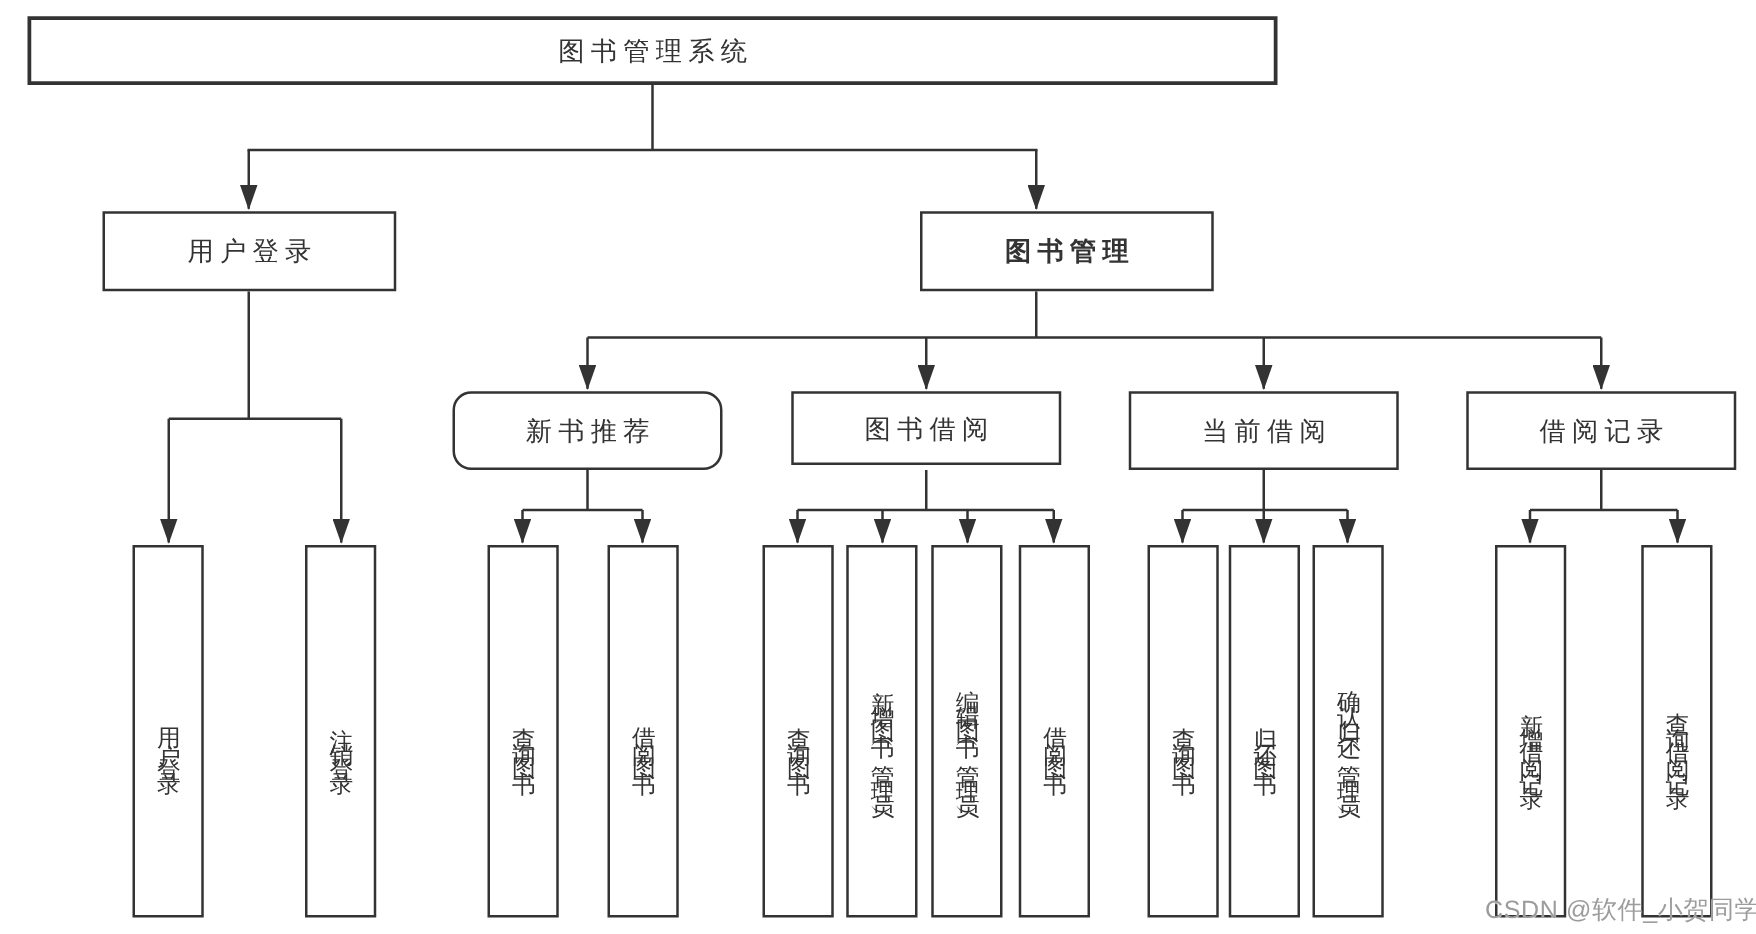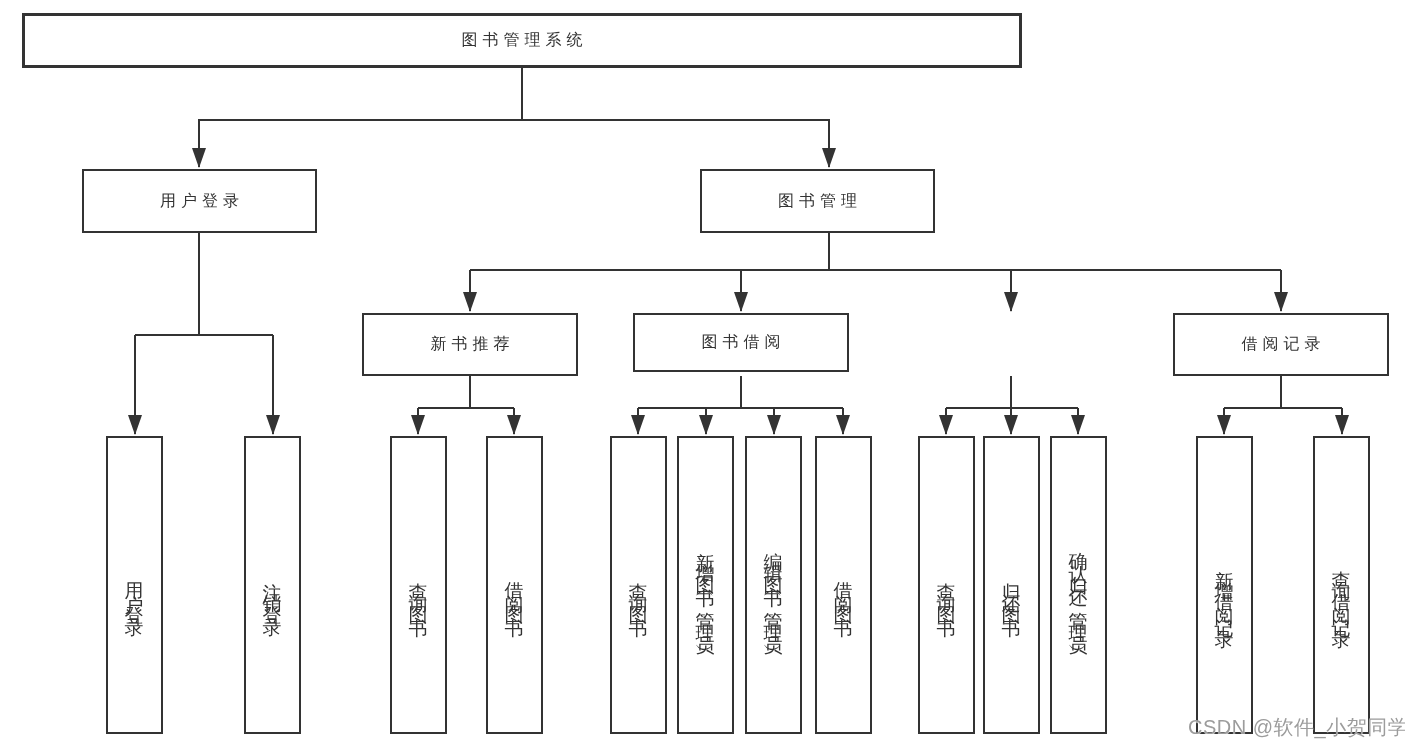--- a/index.html
+++ b/index.html
@@ -7,21 +7,21 @@
     position:relative; width:1405px; height:747px; background:#ffffff;
     font-family:"Liberation Sans", sans-serif; overflow:hidden;
   }
   .edges { position:absolute; left:0; top:0; width:1405px; height:747px; }
   .box {
     position:absolute; box-sizing:border-box; background:#ffffff;
     border:2px solid #333333; color:#333333;
     display:flex; align-items:center; justify-content:center; z-index:2;
   }
   .root-box { border-width:3px; }
-  .hbox .lbl { font-size:16px; letter-spacing:5px; white-space:nowrap; margin-right:-5px; }
+  .hbox .lbl { font-size:21px; letter-spacing:5px; white-space:nowrap; margin-right:-5px; }
   .vbox { width:57px; height:298px; top:436px; }
   .vbox .lbl {
     writing-mode:vertical-rl; text-orientation:mixed;
     font-size:19px; letter-spacing:12px; line-height:1; margin-bottom:-12px;
   }
   .watermark {
     position:absolute; left:1188px; top:714px; z-index:5;
     font-size:20px; letter-spacing:0.5px; color:#9c9c9c;
     text-shadow:0 1px 1px rgba(255,255,255,0.85); white-space:nowrap;
   }
@@ -73,29 +73,32 @@
     </g>
   </svg>
 
   <div class="box hbox root-box" style="left:22px; top:13px; width:1000px; height:55px;">
     <span class="lbl">图书管理系统</span>
   </div>
 
   <div class="box hbox" style="left:82px; top:169px; width:235px; height:64px;">
     <span class="lbl">用户登录</span>
   </div>
-  <div class="box hbox" style="left:700px; top:169px; width:235px; height:64px;">
+  <div class="box hbox" style="left:736px; top:169px; width:235px; height:64px;font-weight:bold;">
     <span class="lbl">图书管理</span>
   </div>
 
-  <div class="box hbox" style="left:362px; top:313px; width:216px; height:63px;">
+  <div class="box hbox" style="left:362px; top:313px; width:216px; height:63px;border-radius:15px;">
     <span class="lbl">新书推荐</span>
   </div>
   <div class="box hbox" style="left:633px; top:313px; width:216px; height:59px;">
     <span class="lbl">图书借阅</span>
+  </div>
+  <div class="box hbox" style="left:903px; top:313px; width:216px; height:63px;">
+    <span class="lbl">当前借阅</span>
   </div>
   <div class="box hbox" style="left:1173px; top:313px; width:216px; height:63px;justify-content:center;">
     <span class="lbl">借阅记录</span>
   </div>
 
   <div class="box vbox" style="left:106px;">
     <span class="lbl">用户登录</span>
   </div>
   <div class="box vbox" style="left:244px;">
     <span class="lbl">注销登录</span>

